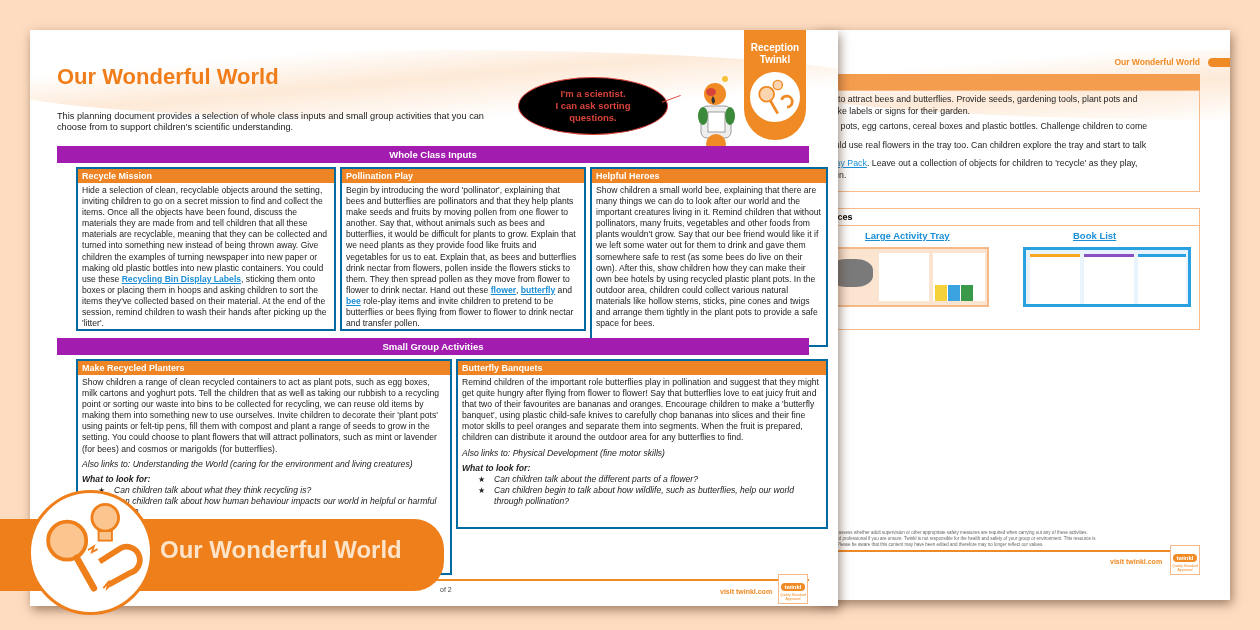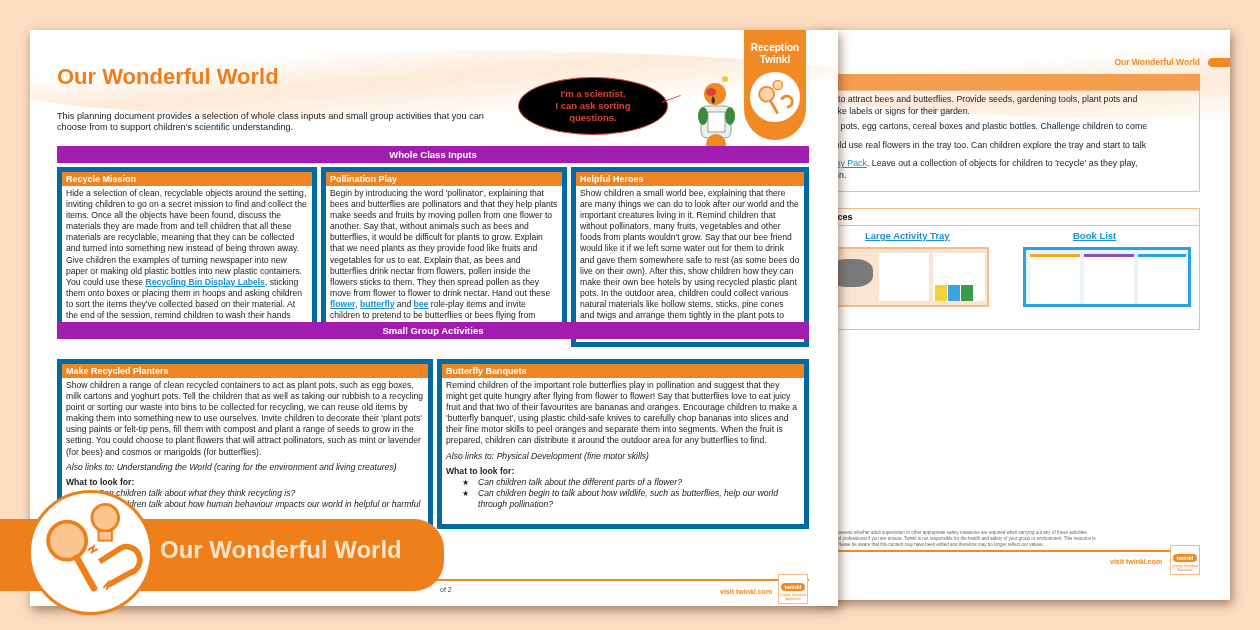--- a/index.html
+++ b/index.html
@@ -54,32 +54,32 @@
     .badge-circle {
       position: absolute; left: 4px; top: 40px; width: 54px; height: 54px;
       border-radius: 50%; background: #fff; border: 2px solid #f08a24;
     }
     .section-bar {
       position: absolute; left: 27px; width: 752px; height: 17px;
       background: #a21caf; color: #fff;
       font-size: 9.5px; font-weight: bold; text-align: center; line-height: 17px;
     }
     .card {
-      position: absolute; border: 5px solid #0369a1; background: #fff;
+      position: absolute; border: 2px solid #0369a1; background: #fff; margin-left: 19px;
     }
     .card-head {
       background: #ef8424; color: #fff; font-size: 9px; font-weight: bold;
       padding: 2px 4px; height: 14px; line-height: 11px;
     }
     .card-body {
       padding: 2px 4px; font-size: 8.6px; line-height: 11.1px; color: #222;
     }
     .link { color: #1a8fd8; text-decoration: underline; font-weight: bold; }
     .italic { font-style: italic; margin-top: 4px; }
-    .wtlf { font-weight: bold; margin-top: 4px; }
+    .wtlf { font-weight: bold; margin-top: 4px; font-style: italic; }
     .bullets { list-style: none; padding-left: 18px; }
     .bullets li { position: relative; font-style: italic; padding-left: 14px; }
     .bullets li::before { content: "★"; position: absolute; left: -2px; font-style: normal; font-size: 8px; }
     .footer-line {
       position: absolute; left: 27px; top: 549px; width: 752px; height: 2px; background: #f08a24;
     }
     .footer-visit {
       position: absolute; left: 690px; top: 558px; font-size: 7px; font-weight: bold; color: #f08a24;
     }
     .footer-page {
@@ -240,21 +240,21 @@
   <div class="card" style="left:291px;top:137px;width:246px;height:164px">
     <div class="card-head">Pollination Play</div>
     <div class="card-body"><span>Begin by introducing the word 'pollinator', explaining that bees and butterflies are pollinators and that they help plants make seeds and fruits by moving pollen from one flower to another. Say that, without animals such as bees and butterflies, it would be difficult for plants to grow. Explain that we need plants as they provide food like fruits and vegetables for us to eat. Explain that, as bees and butterflies drink nectar from flowers, pollen inside the flowers sticks to them. They then spread pollen as they move from flower to flower to drink nectar. Hand out these </span><span class="link">flower</span><span>, </span><span class="link">butterfly</span><span> and </span><span class="link">bee</span><span> role-play items and invite children to pretend to be butterflies or bees flying from flower to flower to drink nectar and transfer pollen.</span></div>
   </div>
 
   <div class="card" style="left:541px;top:137px;width:238px;height:180px">
     <div class="card-head">Helpful Heroes</div>
     <div class="card-body">Show children a small world bee, explaining that there are many things we can do to look after our world and the important creatures living in it. Remind children that without pollinators, many fruits, vegetables and other foods from plants wouldn't grow. Say that our bee friend would like it if we left some water out for them to drink and gave them somewhere safe to rest (as some bees do live on their own). After this, show children how they can make their own bee hotels by using recycled plastic plant pots. In the outdoor area, children could collect various natural materials like hollow stems, sticks, pine cones and twigs and arrange them tightly in the plant pots to provide a safe space for bees.</div>
   </div>
 
-  <div class="section-bar" style="top:292px">Small Group Activities</div>
+  <div class="section-bar" style="top:308px">Small Group Activities</div>
 
   <div class="card" style="left:27px;top:329px;width:376px;height:216px">
     <div class="card-head">Make Recycled Planters</div>
     <div class="card-body">
       <div>Show children a range of clean recycled containers to act as plant pots, such as egg boxes, milk cartons and yoghurt pots. Tell the children that as well as taking our rubbish to a recycling point or sorting our waste into bins to be collected for recycling, we can reuse old items by making them into something new to use ourselves. Invite children to decorate their 'plant pots' using paints or felt-tip pens, fill them with compost and plant a range of seeds to grow in the setting. You could choose to plant flowers that will attract pollinators, such as mint or lavender (for bees) and cosmos or marigolds (for butterflies).</div>
       <div class="italic">Also links to: Understanding the World (caring for the environment and living creatures)</div>
       <div class="wtlf">What to look for:</div>
       <ul class="bullets">
         <li>Can children talk about what they think recycling is?</li>
         <li>Can children talk about how human behaviour impacts our world in helpful or harmful ways?</li>

